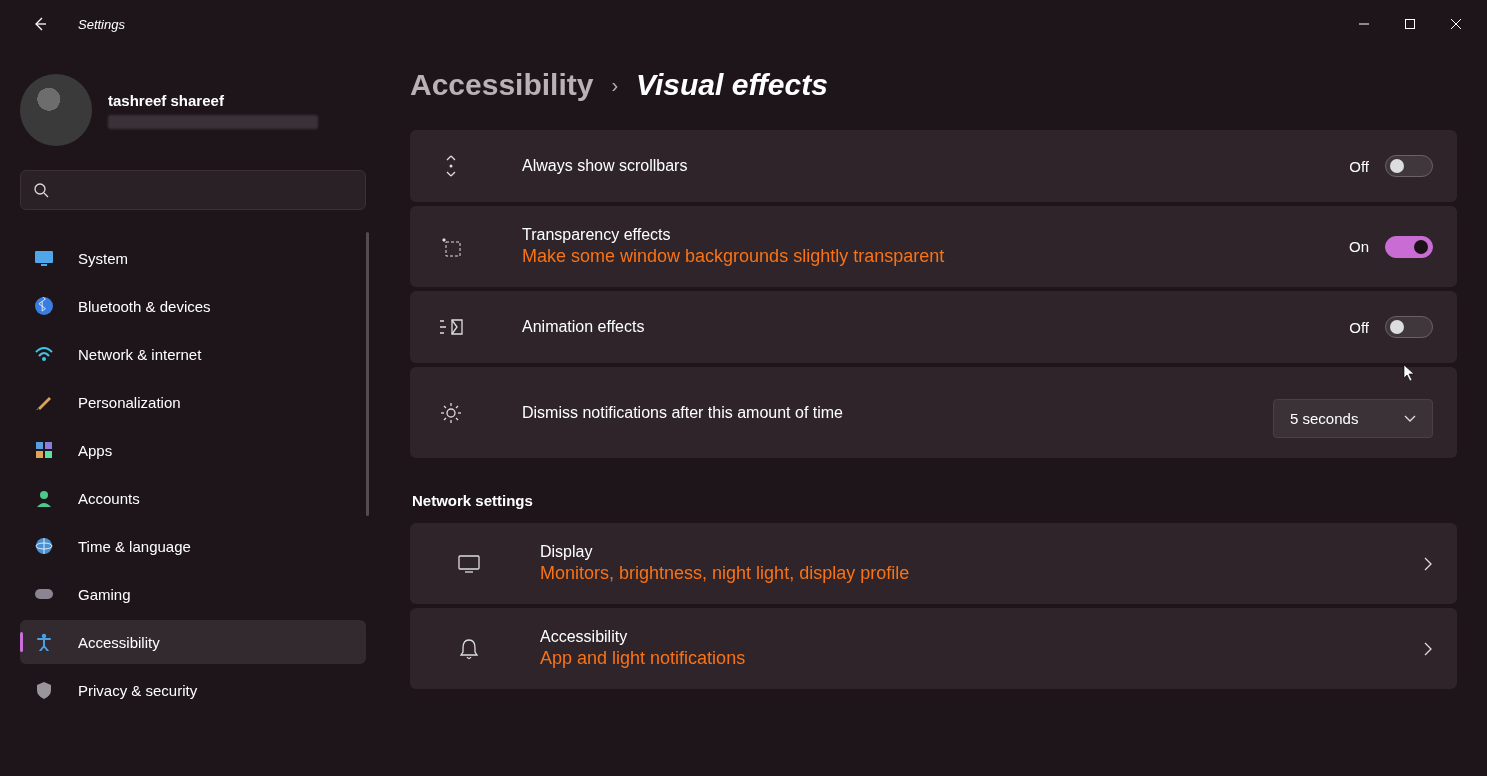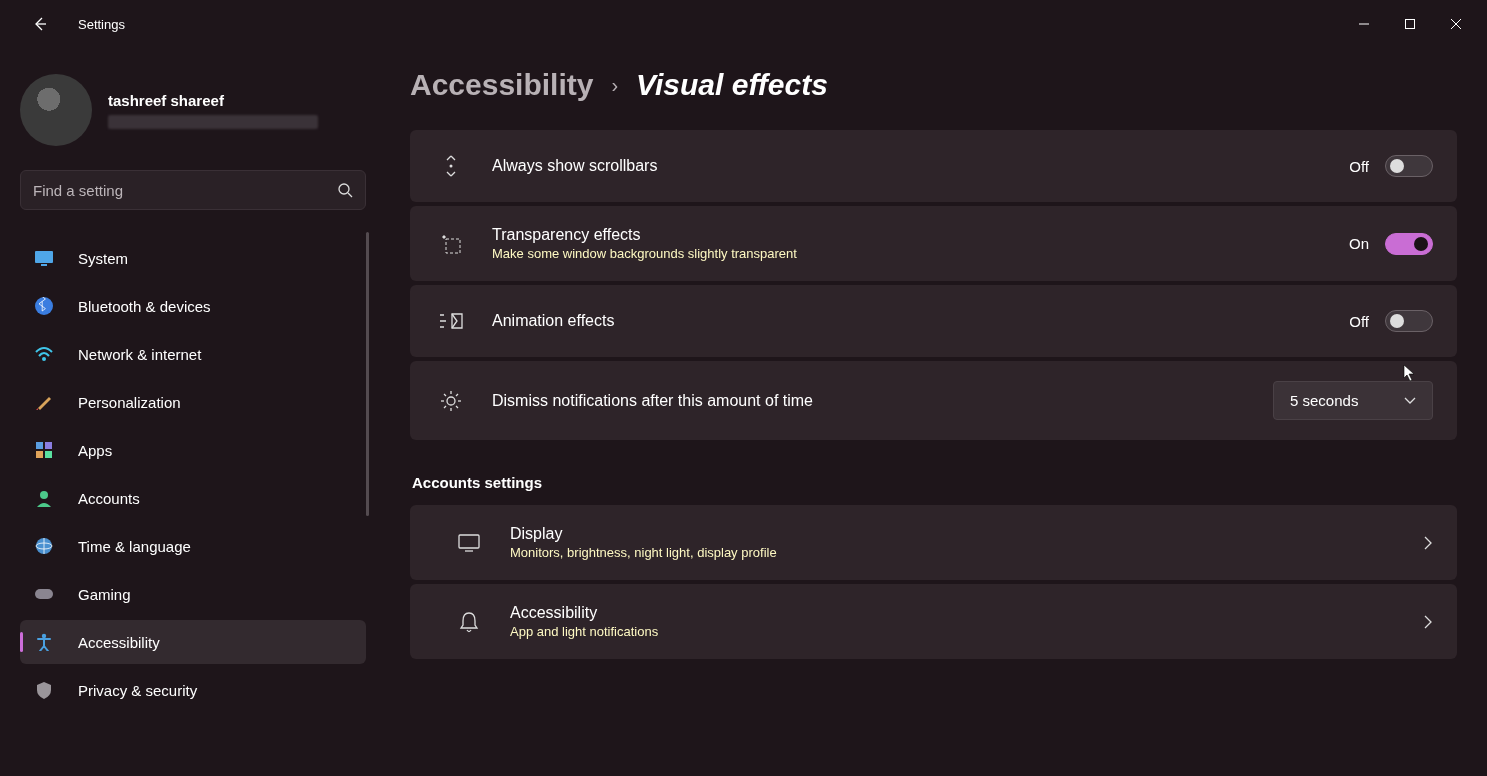--- a/index.html
+++ b/index.html
@@ -14,21 +14,21 @@
   height: 48px;
   display: flex;
   align-items: center;
   padding: 0 8px;
 }
 .back-btn {
   width: 40px; height: 40px;
   display: flex; align-items: center; justify-content: center;
   margin-left: 12px;
 }
-.app-title { font-size: 13px; margin-left: 18px; }
+.app-title { font-size: 13px; margin-left: 18px; font-style: italic; }
 .spacer { flex: 1; }
 .win-controls { display: flex; }
 .win-btn { width: 46px; height: 32px; display: flex; align-items: center; justify-content: center; }
 .main { display: flex; height: calc(100% - 48px); }
 .sidebar {
   width: 380px;
   padding: 16px 14px 0 20px;
   display: flex; flex-direction: column;
   border-right: 0;
 }
@@ -84,41 +84,42 @@
 .card {
   background: #2e2429;
   border-radius: 6px;
   margin-bottom: 4px;
   display: flex; align-items: center;
   padding: 20px 24px;
   min-height: 72px;
 }
 .card + .card { margin-top: 4px; }
 .card-icon { width: 34px; display: flex; justify-content: center; margin-right: 24px; flex-shrink:0; }
-.card-text { flex: 1; }
+.card-text { flex: 1; margin-left: 30px; }
 .card-title { font-size: 16px; }
-.card-sub { font-size: 13px; color: #fef9c3; margin-top: 2px; }
+.card-sub { font-size: 18px; color: #f97316; margin-top: 2px; }
 .card-right { display: flex; align-items: center; gap: 16px; }
 .toggle-state { font-size: 15px; }
 .toggle {
   width: 48px; height: 22px; border-radius: 12px;
   background: #3f373c; border: 1px solid #6a6166;
   position: relative;
 }
 .toggle .knob {
   position: absolute; width: 14px; height: 14px; border-radius: 50%;
   background: #ddd; top: 3px; left: 4px;
 }
 .toggle.on { background: #c96dd4; border-color: #c96dd4; }
 .toggle.on .knob { background: #1b1217; left: auto; right: 4px; }
 .dropdown {
   background: #3b3237; border: 1px solid #4a4146;
   border-radius: 4px; padding: 10px 16px; min-width: 160px;
   display: flex; align-items: center; justify-content: space-between;
   font-size: 15px;
+  margin-top: 12px;
 }
 .section-title { font-size: 15px; font-weight: 600; margin: 34px 0 14px 2px; }
 .link-card { cursor: default; padding-left: 42px; }
 svg { display: block; }
 .cursor-ptr {
   position: absolute;
   left: 1403px; top: 364px;
   width: 14px; height: 18px;
   pointer-events: none;
 }
@@ -159,21 +160,20 @@
   <div class="sidebar">
     <div class="user-block">
       <div class="avatar"></div>
       <div>
         <div class="user-name">tashreef shareef</div>
         <div class="user-sub"></div>
       </div>
     </div>
 
     <div class="search-wrap">
-      <input type="text" placeholder="Find a setting" style="">
       <svg width="16" height="16" viewBox="0 0 16 16">
           <circle cx="7" cy="7" r="5" stroke="#ddd" fill="none" stroke-width="1.3"></circle>
           <line x1="11" y1="11" x2="15" y2="15" stroke="#ddd" stroke-width="1.3"></line>
         </svg>
     </div>
 
     <div class="nav">
       <div class="nav-item">
         <span class="nav-icon">
             <svg width="20" height="16">
@@ -354,21 +354,21 @@
       <div class="card-right">
         <div class="dropdown">
           <span>5 seconds</span>
           <svg width="12" height="8" style="margin-left:24px">
               <path d="M1 1 L6 6 L11 1" stroke="#ddd" fill="none" stroke-width="1.3"></path>
             </svg>
         </div>
       </div>
     </div>
 
-    <div class="section-title">Accounts settings</div>
+    <div class="section-title">Network settings</div>
 
     <div class="card link-card">
       <div class="card-icon">
         <svg width="24" height="20">
             <rect x="2" y="2" width="20" height="13" rx="1" stroke="#ddd" fill="none" stroke-width="1.3"></rect>
             <line x1="8" y1="18" x2="16" y2="18" stroke="#ddd" stroke-width="1.3"></line>
           </svg>
       </div>
       <div class="card-text">
         <div class="card-title">Display</div>

